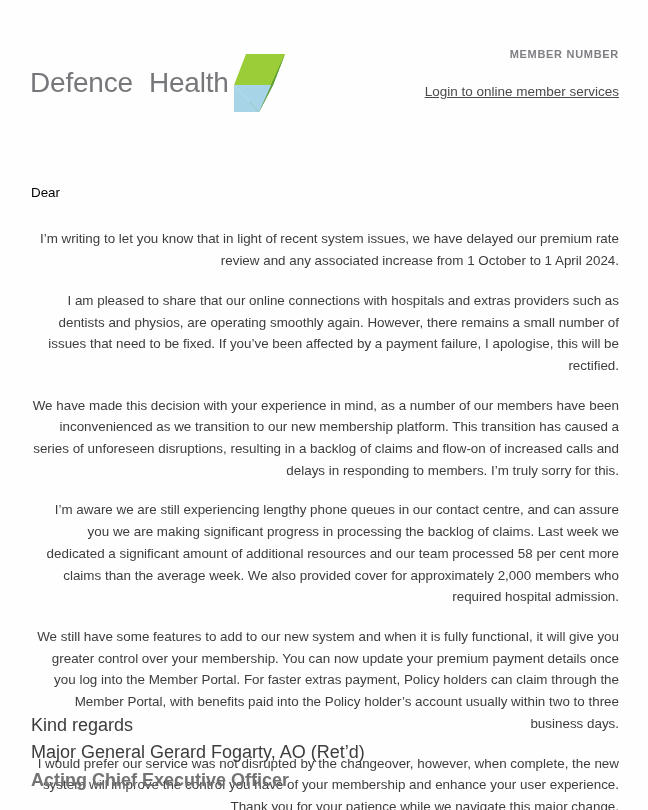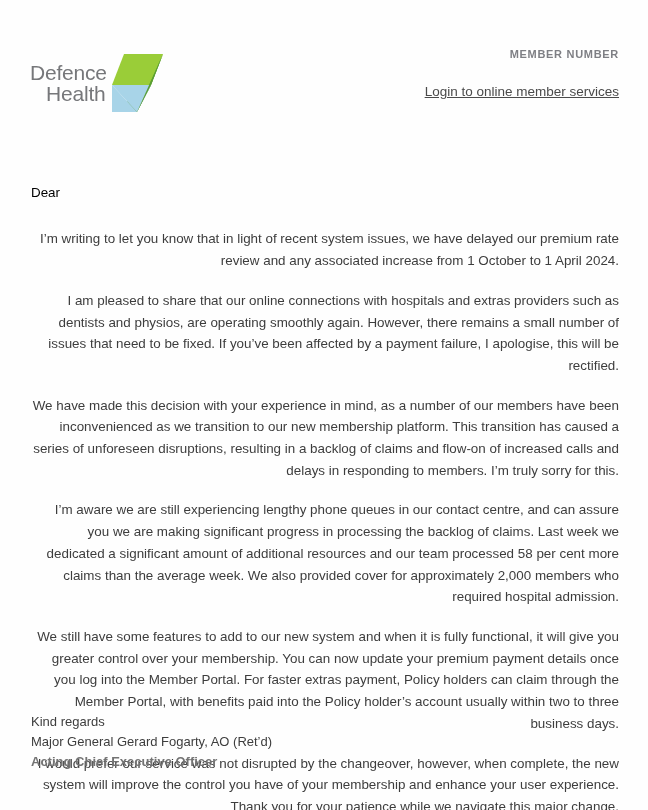--- a/index.html
+++ b/index.html
@@ -35,23 +35,22 @@
   .logo-block {
     position: absolute;
     left: 30px;
     top: 12px;
     display: flex;
     align-items: center;
   }
 
   .wordmark {
     display: flex;
-    flex-direction: column;
     line-height: 1.0;
-    font-size: 21px;
+    font-size: 28px;
     font-weight: 400;
     color: #76777a;
     letter-spacing: -0.2px;
   }
   .wordmark .line2 {
     padding-left: 16px;
   }
 
   .logo-mark {
     margin-left: 4px;
@@ -108,21 +107,21 @@
   }
 
   
   .signature {
     position: absolute;
     left: 31px;
     top: 712px;
     width: 500px;
   }
   .sig-line {
-    font-size: 13px;
+    font-size: 18px;
     line-height: 1.52;
     color: #3d3d3d;
     margin: 0;
   }
   .sig-line.bold {
     font-weight: bold;
     color: #737373;
   }
 </style>
 </head>

